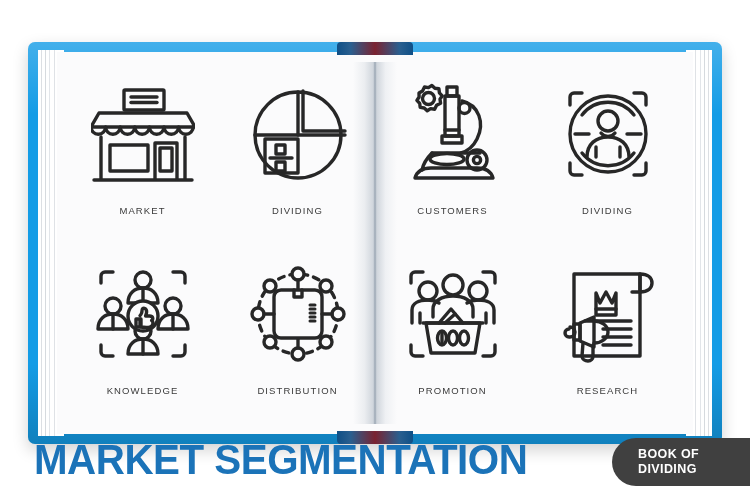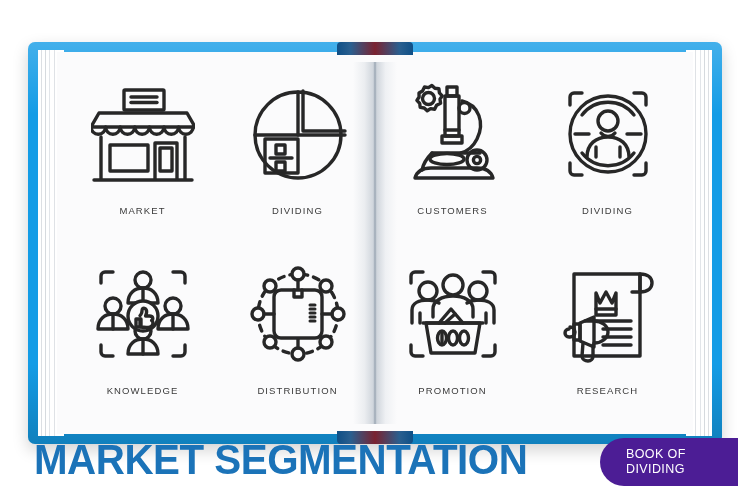--- a/index.html
+++ b/index.html
@@ -91,21 +91,21 @@
     margin-top:8px;
     font-size:9.5px;
     letter-spacing:1.1px;
     color:#3a3a3a;
     text-align:center;
     font-family:"Liberation Sans", sans-serif;
   }
 
   
   .footer{
-    position:absolute; left:0; right:12px; bottom:0; height:72px;
+    position:absolute; left:0; right:0; bottom:0; height:72px;
   }
   .main-title{
     position:absolute; left:34px; top:8px;
     font-size:42px;
     font-weight:bold;
     letter-spacing:-0.5px;
     color:var(--title,#1b73b8);
     font-family:"Liberation Sans", sans-serif;
     white-space:nowrap;
     transform:scaleX(.96);
@@ -371,17 +371,17 @@
 
     <div class="spine"></div>
   </div>
 
   <div class="ribbon top"></div>
   <div class="ribbon bot"></div>
 </div>
 
 <div class="footer">
   <div class="main-title" style="color: rgb(27, 115, 184);">MARKET SEGMENTATION</div>
-  <div class="badge" style="background: #4c1d95;">
+  <div class="badge" style="background: #404040; font-weight: bold;">
     <div class="l1">BOOK OF</div>
     <div class="l2">DIVIDING</div>
   </div>
 </div>
 
 </body></html>

